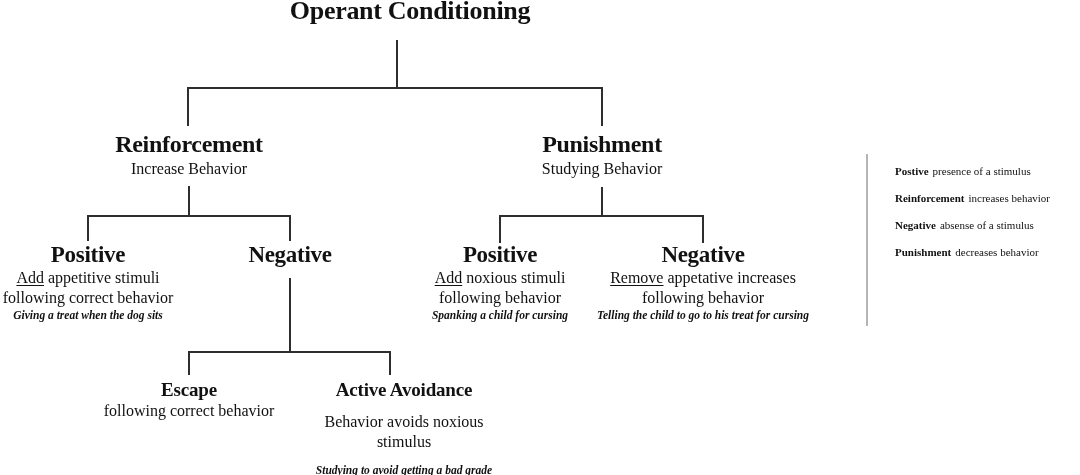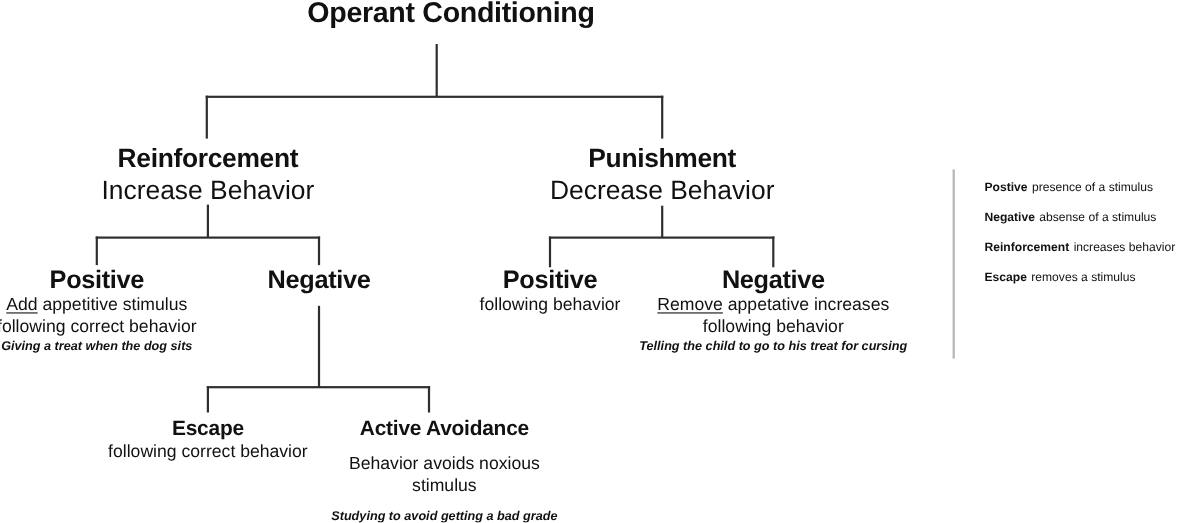--- a/index.html
+++ b/index.html
@@ -4,38 +4,38 @@
 <style>
   html, body { margin: 0; padding: 0; }
   body {
     width: 1080px; height: 475px;
     background: #ffffff;
     font-family: "Liberation Sans", sans-serif;
     color: #111111;
     overflow: hidden;
     position: relative;
   }
-  .canvas { position: absolute; left: 0; top: 0; width: 1080px; height: 475px; }
+  .canvas { position: absolute; left: 0; top: 0; width: 1080px; height: 475px; font-family: Liberation Serif, serif; }
 
   
   .vline { position: absolute; width: 2px; background: #2e2e2e; }
   .hline { position: absolute; height: 2px; background: #2e2e2e; }
 
   
   .node { position: absolute; transform: translateX(-50%); text-align: center; }
   .nowrap { white-space: nowrap; }
 
   .main-title {
     position: absolute; left: 410px; top: -4px; transform: translateX(-50%);
     font-size: 26px; font-weight: 700; letter-spacing: -0.3px; white-space: nowrap;
   }
   .t-lvl2 { font-size: 24px; font-weight: 700; line-height: 1.15; letter-spacing: -0.3px; }
   .t-lvl3 { font-size: 23px; font-weight: 700; line-height: 1.12; letter-spacing: -0.3px; }
   .t-lvl4 { font-size: 19px; font-weight: 700; line-height: 1.15; letter-spacing: -0.2px; }
-  .sub    { font-size: 24px; line-height: 1.25; }
+  .sub    { font-size: 16px; line-height: 1.25; }
   .bline  { font-size: 16px; line-height: 1.24; }
   .ex     { font-size: 11.5px; font-weight: 700; font-style: italic; line-height: 1.3; margin-top: 1px; }
   .u      { text-decoration: underline; text-underline-offset: 2px; }
   .wrapped { white-space: normal; margin: 11px auto; }
 
   
   .legend-sep { position: absolute; left: 866px; top: 154px; width: 2px; height: 172px; background: #b5b5b5; }
   .legend { position: absolute; left: 882px; top: 165px; }
   .legend-item { font-size: 11px; line-height: 12px; margin-bottom: 15px; white-space: nowrap; padding-left: 13px; }
   .legend-item .term { font-weight: 700; }
@@ -68,37 +68,39 @@
   <div class="vline" style="left:188px;top:351px;height:24px"></div>
   <div class="vline" style="left:389px;top:351px;height:24px"></div>
 
   <div class="node nowrap" style="left:189px;top:131px">
     <div class="t-lvl2">Reinforcement</div>
     <div class="sub">Increase Behavior</div>
   </div>
 
   <div class="node nowrap" style="left:602px;top:131px">
     <div class="t-lvl2">Punishment</div>
-    <div class="sub">Decrease Behavior</div>
+    <div class="sub">Studying Behavior</div>
   </div>
 
   <div class="node nowrap" style="left:88px;top:242px">
     <div class="t-lvl3">Positive</div>
-    <div class="bline"><span class="u">Add</span><span> appetitive stimulus</span></div>
+    <div class="bline"><span class="u">Add</span><span> appetitive stimuli</span></div>
     <div class="bline">following correct behavior</div>
     <div class="ex">Giving a treat when the dog sits</div>
   </div>
 
   <div class="node nowrap" style="left:290px;top:242px">
     <div class="t-lvl3">Negative</div>
   </div>
 
   <div class="node nowrap" style="left:500px;top:242px">
     <div class="t-lvl3">Positive</div>
+    <div class="bline"><span class="u">Add</span><span> noxious stimuli</span></div>
     <div class="bline">following behavior</div>
+    <div class="ex">Spanking a child for cursing</div>
   </div>
 
   <div class="node nowrap" style="left:703px;top:242px">
     <div class="t-lvl3">Negative</div>
     <div class="bline"><span class="u">Remove</span><span> appetative increases</span></div>
     <div class="bline">following behavior</div>
     <div class="ex">Telling the child to go to his treat for cursing</div>
   </div>
 
   <div class="node nowrap" style="left:189px;top:379px">
@@ -111,23 +113,23 @@
     <div class="bline wrapped" style="max-width:200px">Behavior avoids noxious stimulus</div>
     <div class="ex">Studying to avoid getting a bad grade</div>
   </div>
 
   <div class="legend-sep"></div>
   <div class="legend">
     <div class="legend-item">
       <span class="term">Postive</span><span class="def">presence of a stimulus</span>
     </div>
     <div class="legend-item">
+      <span class="term">Reinforcement</span><span class="def">increases behavior</span>
+    </div>
+    <div class="legend-item">
       <span class="term">Negative</span><span class="def">absense of a stimulus</span>
     </div>
     <div class="legend-item">
-      <span class="term">Reinforcement</span><span class="def">increases behavior</span>
-    </div>
-    <div class="legend-item">
-      <span class="term">Escape</span><span class="def">removes a stimulus</span>
+      <span class="term">Punishment</span><span class="def">decreases behavior</span>
     </div>
   </div>
 
 </div>
 
 </body></html>

